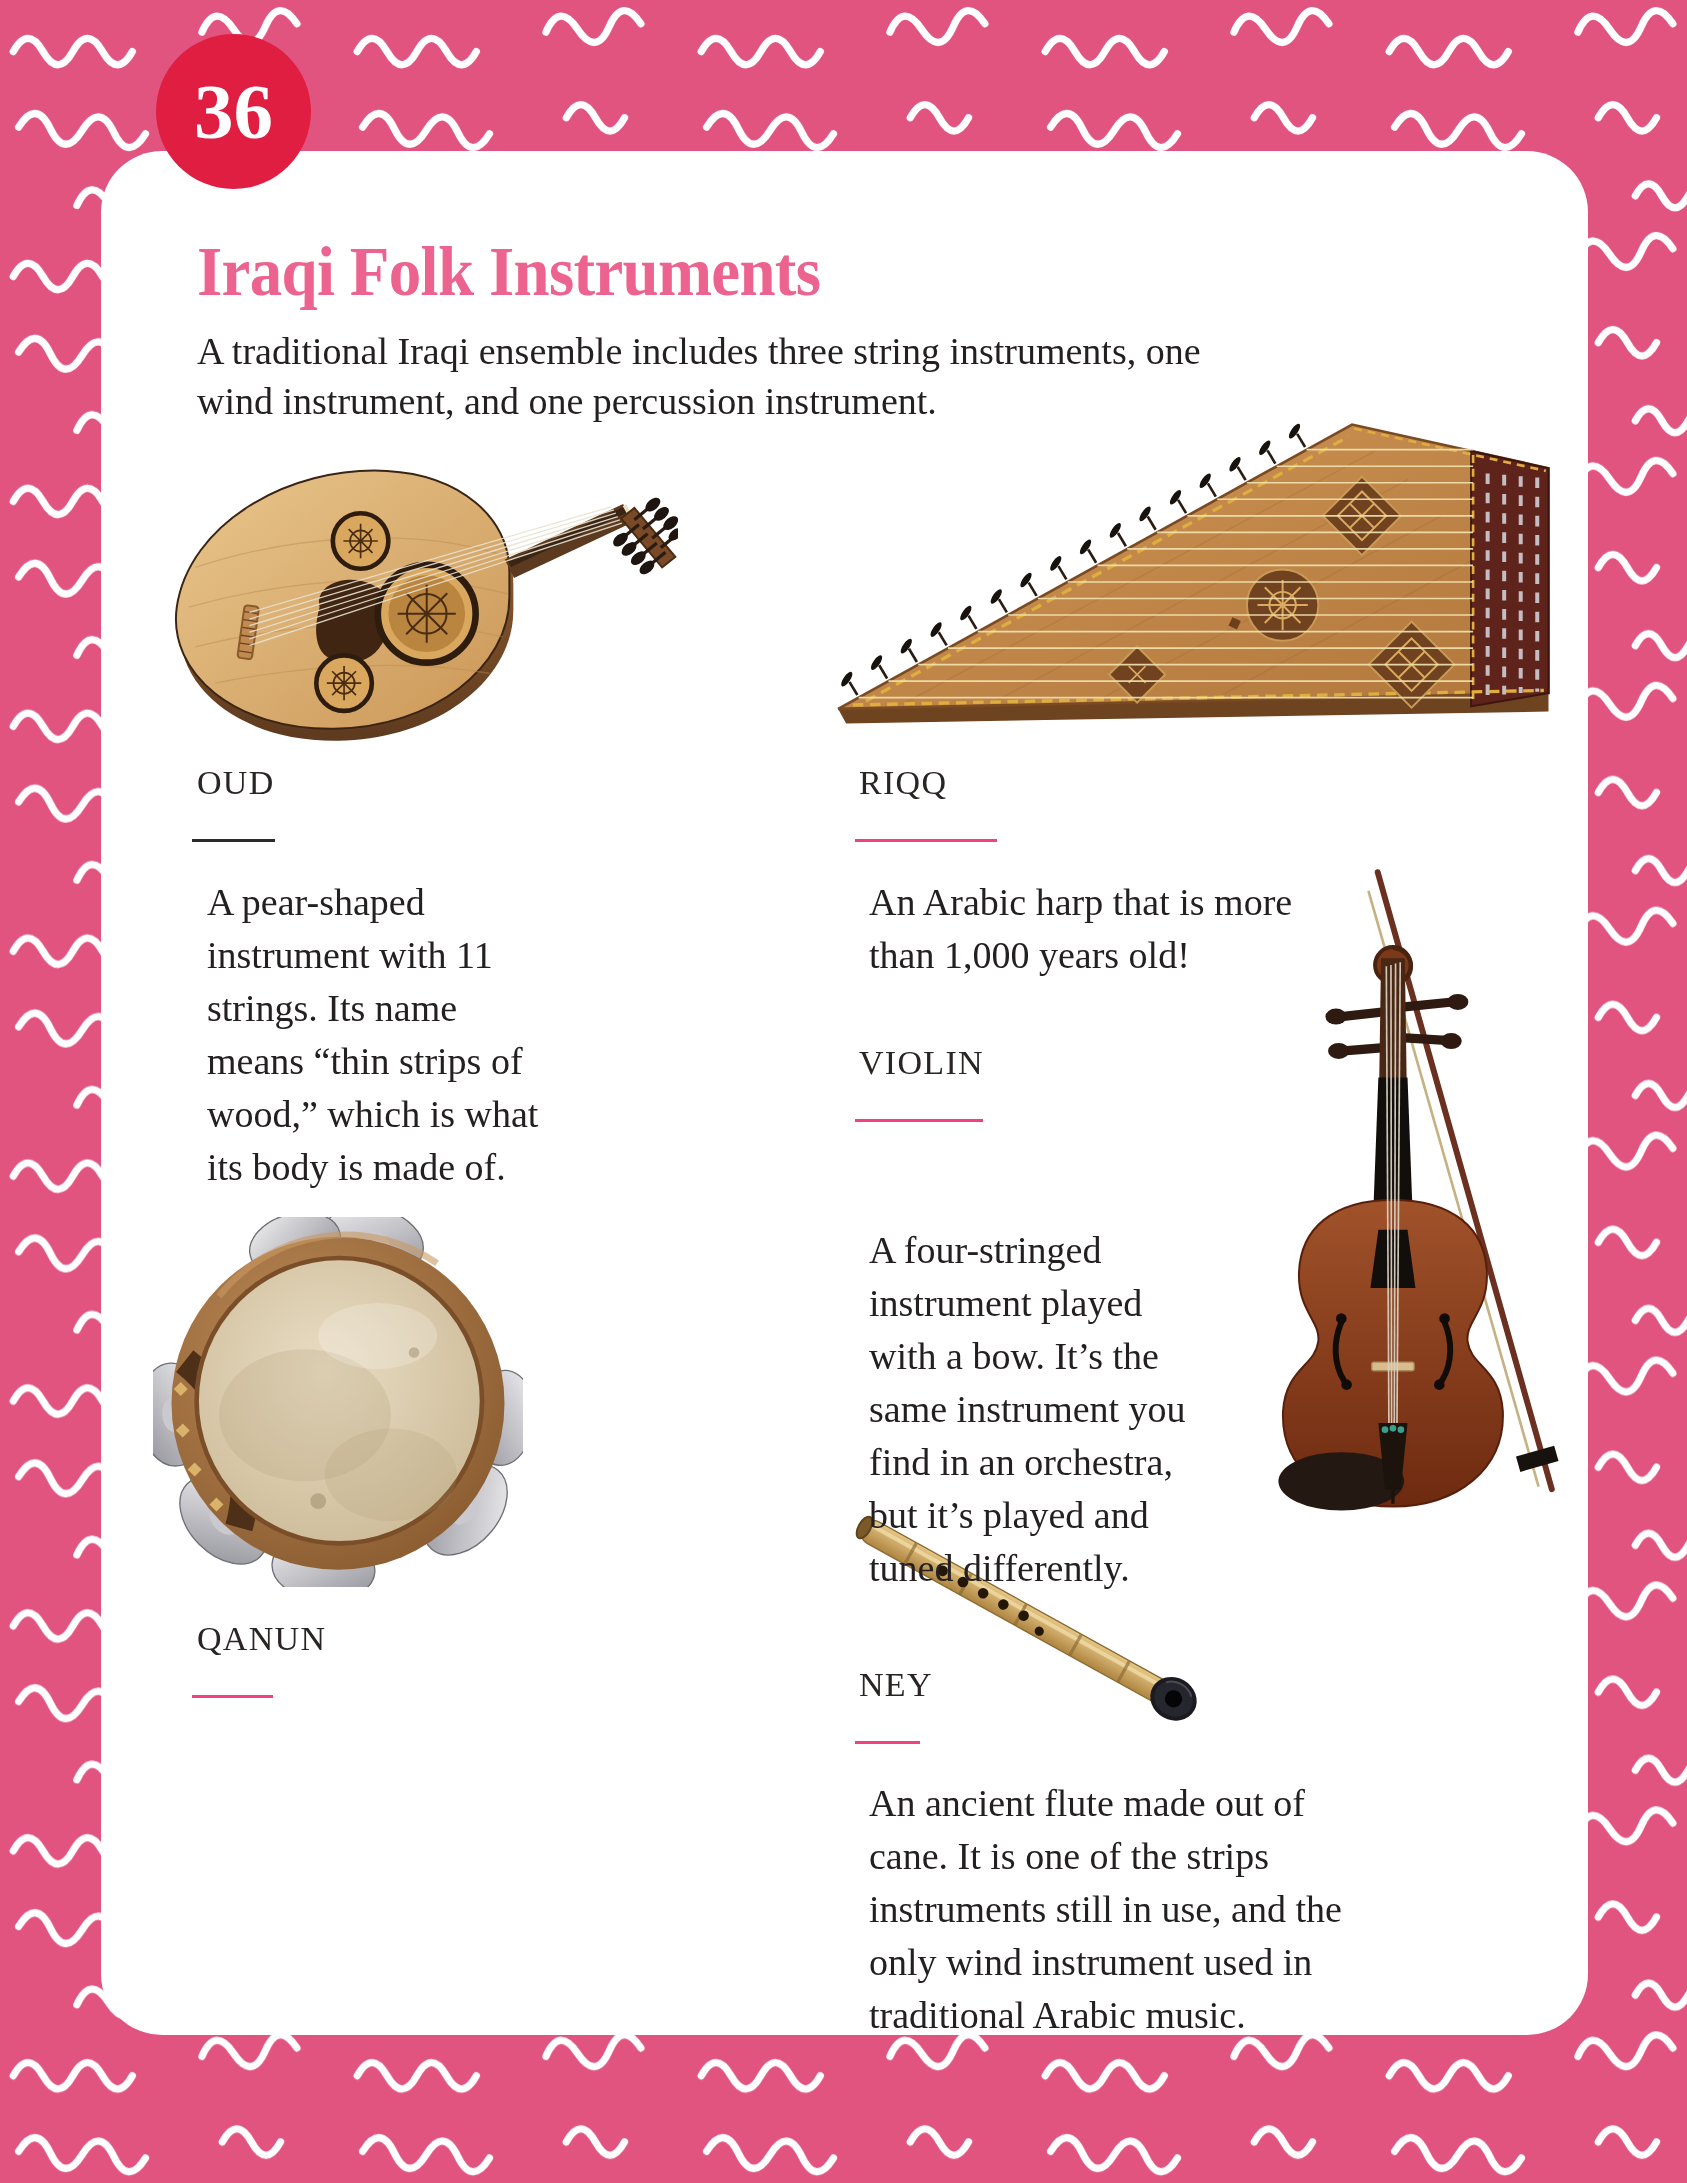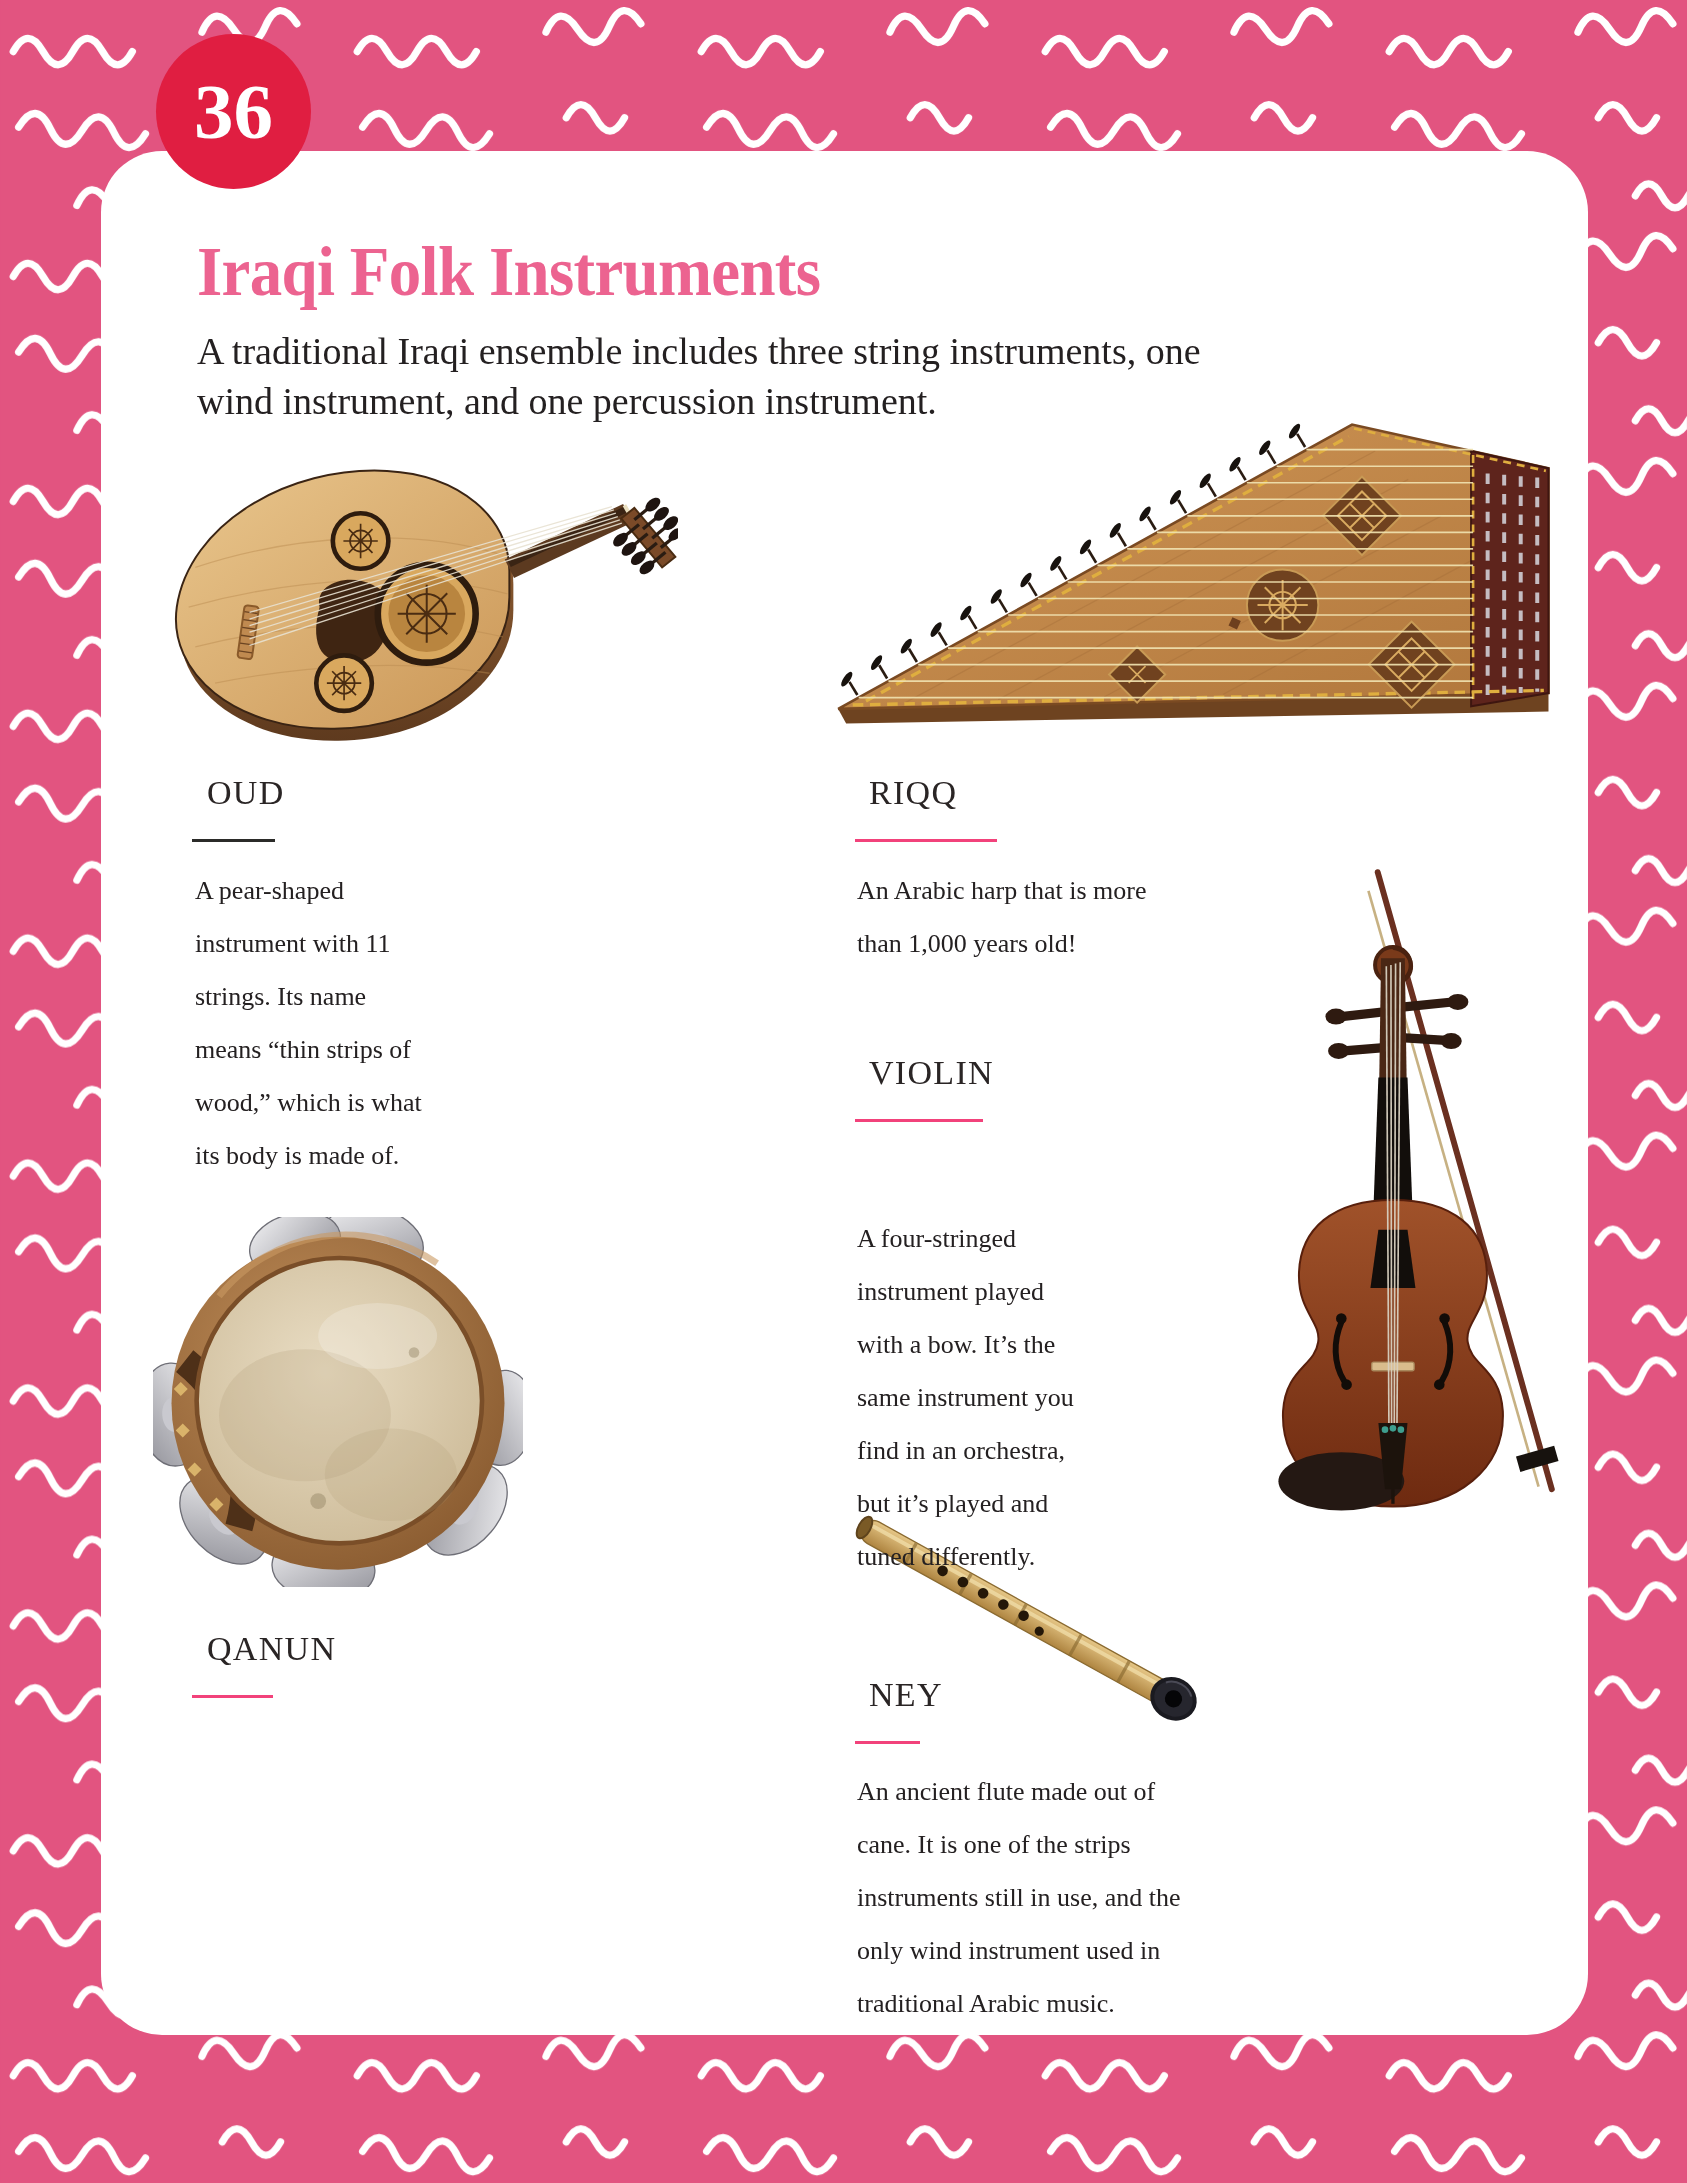--- a/index.html
+++ b/index.html
@@ -28,27 +28,27 @@
   .title{
     position:absolute;left:197px;top:233px;margin:0;
     color:#EC6390;font-size:69px;font-weight:700;letter-spacing:-0.7px;
     transform:scaleX(.94);transform-origin:left top;white-space:nowrap;
   }
   .intro{
     position:absolute;left:197px;top:326px;margin:0;
     color:#242021;font-size:38px;line-height:50px;white-space:pre-line;
   }
   .lbl{
-    position:absolute;margin:16px;color:#2A2525;font-size:34px;font-weight:400;
+    position:absolute;margin:6px;color:#2A2525;font-size:34px;font-weight:400;
     letter-spacing:1.3px;line-height:1;white-space:nowrap;
   }
   .rule{position:absolute;height:3.3px;background:#F2427B;}
   .rule.dark{background:#2B2B29;}
   .desc{
-    position:absolute;margin:4px;color:#242021;font-size:26px;line-height:53px;
+    position:absolute;margin:16px;color:#242021;font-size:38px;line-height:53px;
     white-space:pre-line;
   }
   .lbl-oud{left:191px;top:760px;}
   .rule-oud{left:192px;top:839px;width:83px;}
   .desc-oud{left:191px;top:860px;width:503px;}
   .lbl-qanun{left:853px;top:760px;}
   .rule-qanun{left:855px;top:839px;width:142px;}
   .desc-qanun{left:853px;top:860px;width:595px;}
   .lbl-violin{left:853px;top:1040px;}
   .rule-violin{left:855px;top:1119px;width:128px;}

